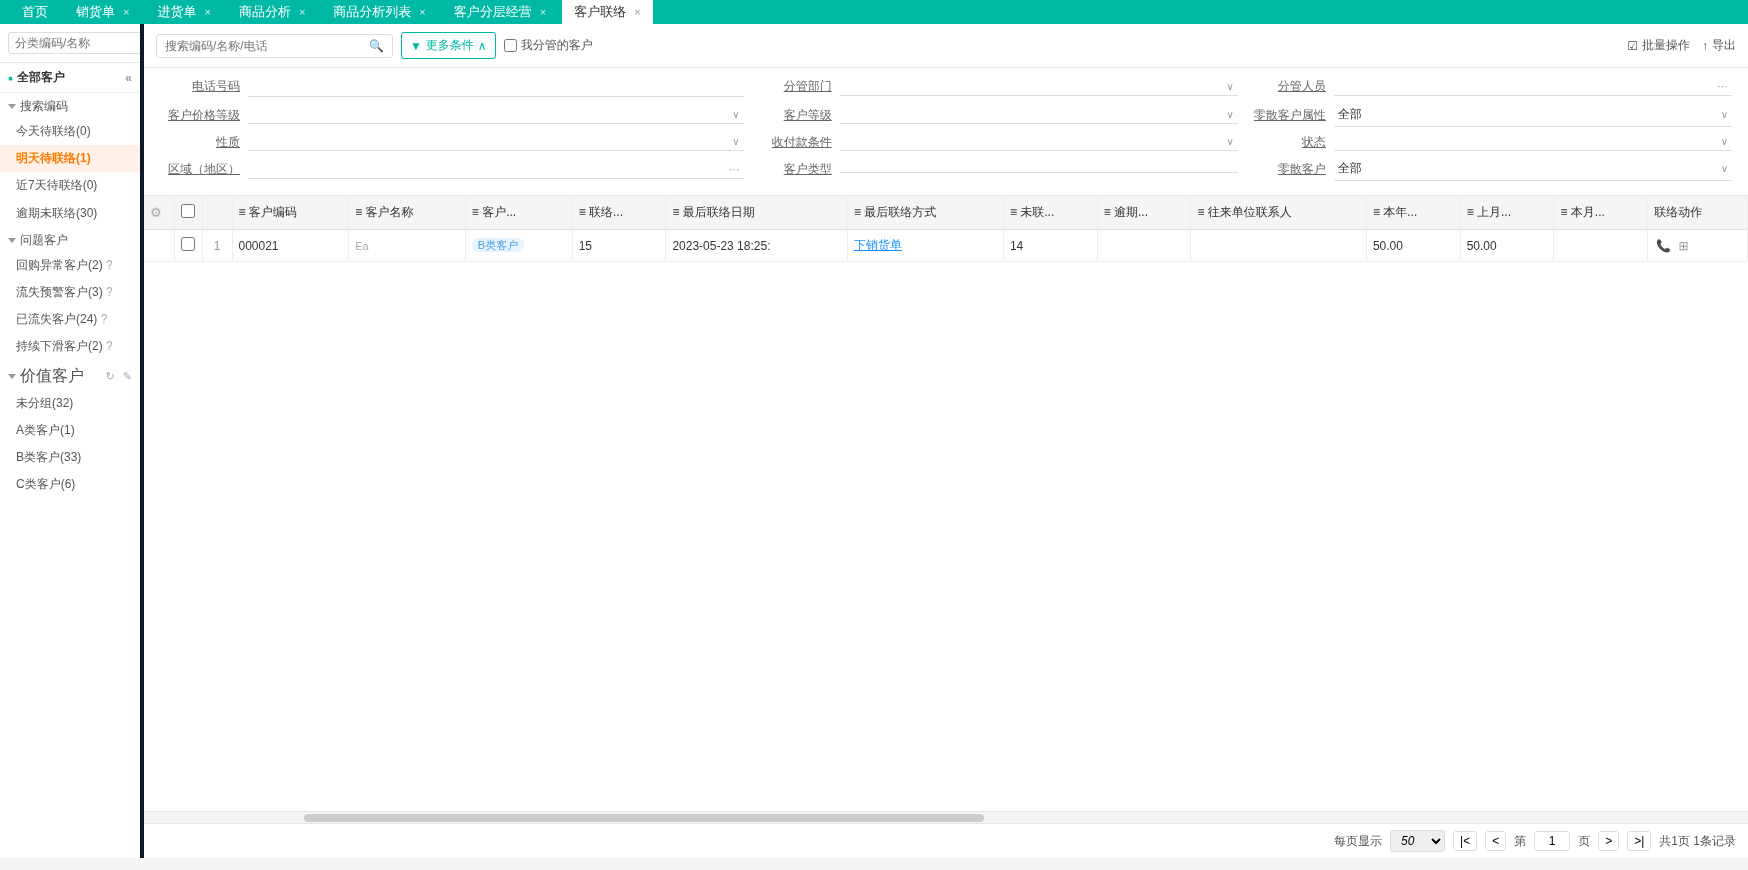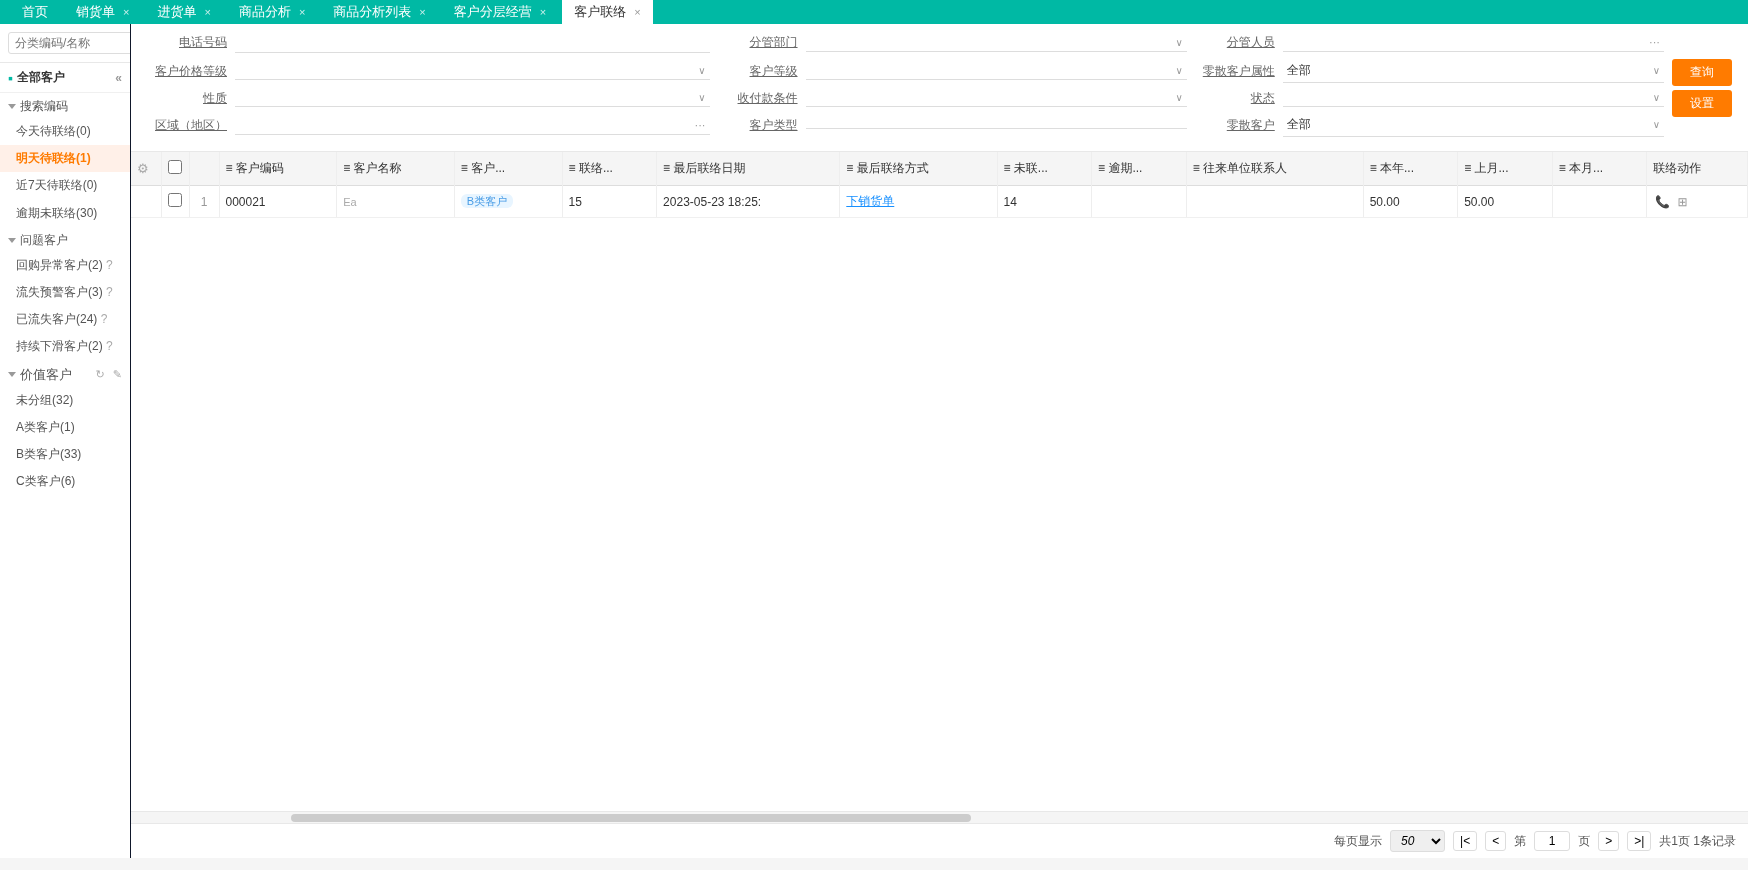--- a/index.html
+++ b/index.html
@@ -14,21 +14,21 @@
     }
     .nav-item.active { background: #fff; color: #333; }
     .nav-close { font-size: 11px; color: rgba(255,255,255,0.8); cursor: pointer; margin-left: 4px; }
     .nav-item.active .nav-close { color: #999; }
 
     
     .main-layout { display: flex; height: calc(100vh - 36px); }
 
     
     .sidebar {
-      width: 131px; background: #fff; border-right: 1px solid #0f172a; overflow-y: auto; flex-shrink: 0;
+      width: 144px; background: #fff; border-right: 4px solid #0f172a; overflow-y: auto; flex-shrink: 0;
     }
     .sidebar-search {
       display: flex; align-items: center; padding: 8px; border-bottom: 1px solid #e8e8e8; gap: 4px;
     }
     .sidebar-search input {
       flex: 1; border: 1px solid #ddd; border-radius: 3px; padding: 3px 6px; font-size: 12px; outline: none;
     }
     .sidebar-section-header {
       display: flex; align-items: center; padding: 6px 8px; font-weight: bold; color: #333; font-size: 12px; border-bottom: 1px solid #f0f0f0; justify-content: space-between;
     }
@@ -176,32 +176,57 @@
       <span class="triangle triangle-down"></span>
       <span style="color:#555; font-size:12px;">问题客户</span>
     </div>
     <div class="sidebar-item">回购异常客户(2) <span style="color:#aaa;">?</span></div>
     <div class="sidebar-item">流失预警客户(3) <span style="color:#aaa;">?</span></div>
     <div class="sidebar-item">已流失客户(24) <span style="color:#aaa;">?</span></div>
     <div class="sidebar-item">持续下滑客户(2) <span style="color:#aaa;">?</span></div>
 
     <div class="sidebar-group-label">
       <span class="triangle triangle-down"></span>
-      <span style="color:#555; font-size:13px;">价值客户</span>
+      <span style="color:#555; font-size:16px;">价值客户</span>
       <span style="margin-left:auto; color:#aaa; cursor:pointer;">↻</span>
       <span style="color:#aaa; cursor:pointer; margin-left:4px;">✎</span>
     </div>
     <div class="sidebar-item">未分组(32)</div>
     <div class="sidebar-item">A类客户(1)</div>
     <div class="sidebar-item">B类客户(33)</div>
     <div class="sidebar-item">C类客户(6)</div>
   </div>
 
   <div class="content-area">
 
+    <div class="search-bar">
+      <div class="search-input-wrap">
+        <input type="text" style="width: 200px;" placeholder="搜索编码/名称/电话">
+        <span style="color:#999; cursor:pointer;">🔍</span>
+      </div>
+      <div class="filter-btn">
+        <span>▼</span>
+        <span>更多条件</span>
+        <span>∧</span>
+      </div>
+      <label class="my-customer-check">
+        <input type="checkbox" style="">
+        <span>我分管的客户</span>
+      </label>
+      <div class="right-actions">
+        <div class="action-btn">
+          <span>☑</span>
+          <span>批量操作</span>
+        </div>
+        <div class="action-btn">
+          <span>↑</span>
+          <span>导出</span>
+        </div>
+      </div>
+    </div>
 
     <div class="filter-panel">
       <div style="display:flex; gap:0;">
         <div style="flex:1;">
 
           <div class="filter-row">
             <span class="filter-label">电话号码</span>
             <input class="filter-input" style="flex: 2.5 1 0%;" type="text" value="">
             <span class="filter-label">分管部门</span>
             <div class="filter-select" style="flex:2;">
@@ -258,24 +283,20 @@
             <span class="filter-label">客户类型</span>
             <div class="filter-select" style="flex:2;">
               <span class="filter-select-text"></span>
             </div>
             <span class="filter-label">零散客户</span>
             <div class="filter-select" style="flex:2;">
               <span class="filter-select-text">全部</span>
               <span class="caret">∨</span>
             </div>
           </div>
-        </div>
-        <div class="filter-actions">
-          <button class="query-btn">查询</button>
-          <button class="set-btn">设置</button>
         </div>
       </div>
     </div>
 
     <div class="table-area">
       <table>
         <thead>
           <tr>
             <th style="width:30px;">
               <span class="col-icon">⚙</span>

